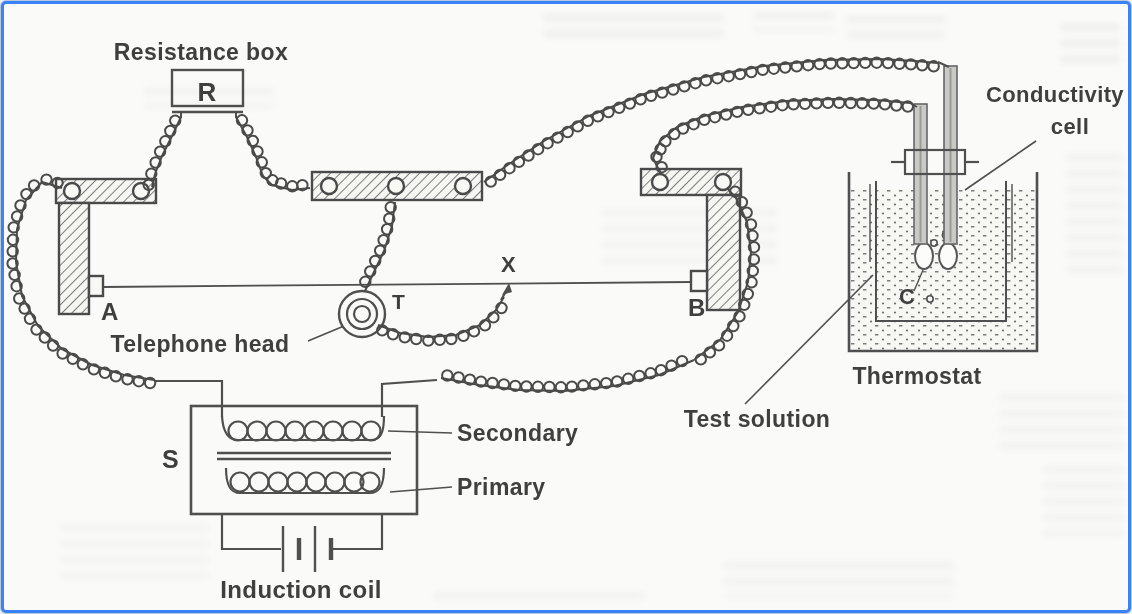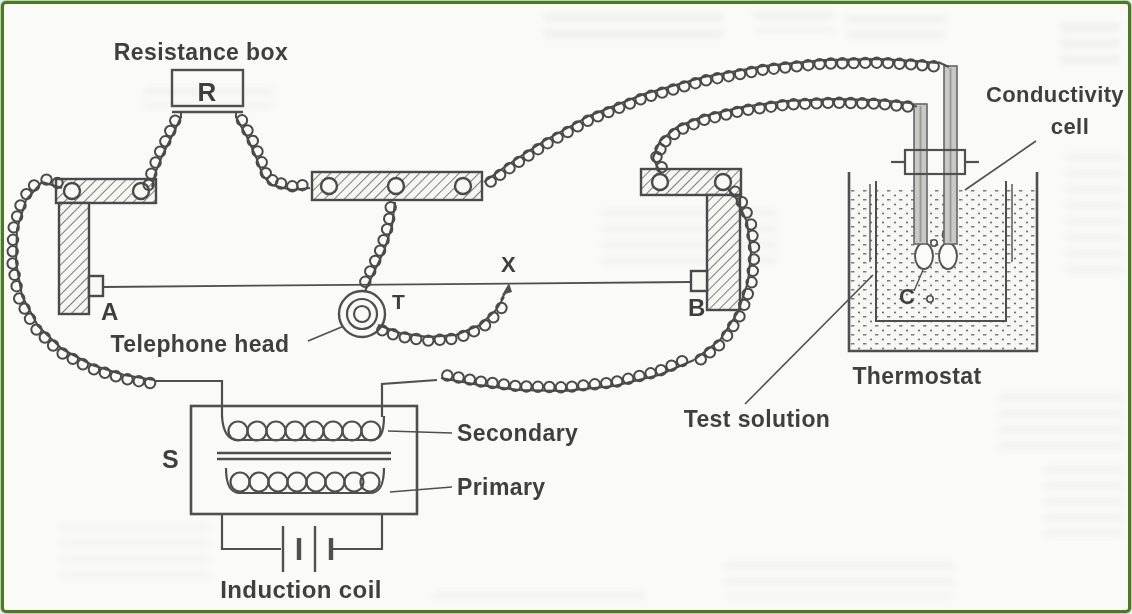--- a/index.html
+++ b/index.html
@@ -1,17 +1,17 @@
 <!DOCTYPE html>
 <html><head>
 <meta charset="utf-8">
 <style>
   html,body{margin:0;padding:0;background:#dfe6ef;}
   .stage{position:relative;width:1132px;height:614px;overflow:hidden;background:#eef2f7;}
-  .frame{position:absolute;inset:1px;border:3px solid #4d7c0f;border-radius:5px;background:#fafaf8;
+  .frame{position:absolute;inset:1px;border:3px solid #3b82f6;border-radius:5px;background:#fafaf8;
          box-shadow:inset 0 0 0 1px #fdfdfc, 0 0 0 1px #b9c9dd;}
   .smudge{position:absolute;filter:blur(3px);pointer-events:none;
           background:repeating-linear-gradient(180deg, rgba(105,105,105,.55) 0 7px, transparent 7px 16px);}
   svg{position:absolute;left:0;top:0;}
   text{font-family:"Liberation Sans","DejaVu Sans",sans-serif;font-weight:700;fill:#3f3f3f;letter-spacing:.4px;}
   .ln{stroke:#4f4f4f;fill:none;}
 </style>
 </head>
 <body>
 

